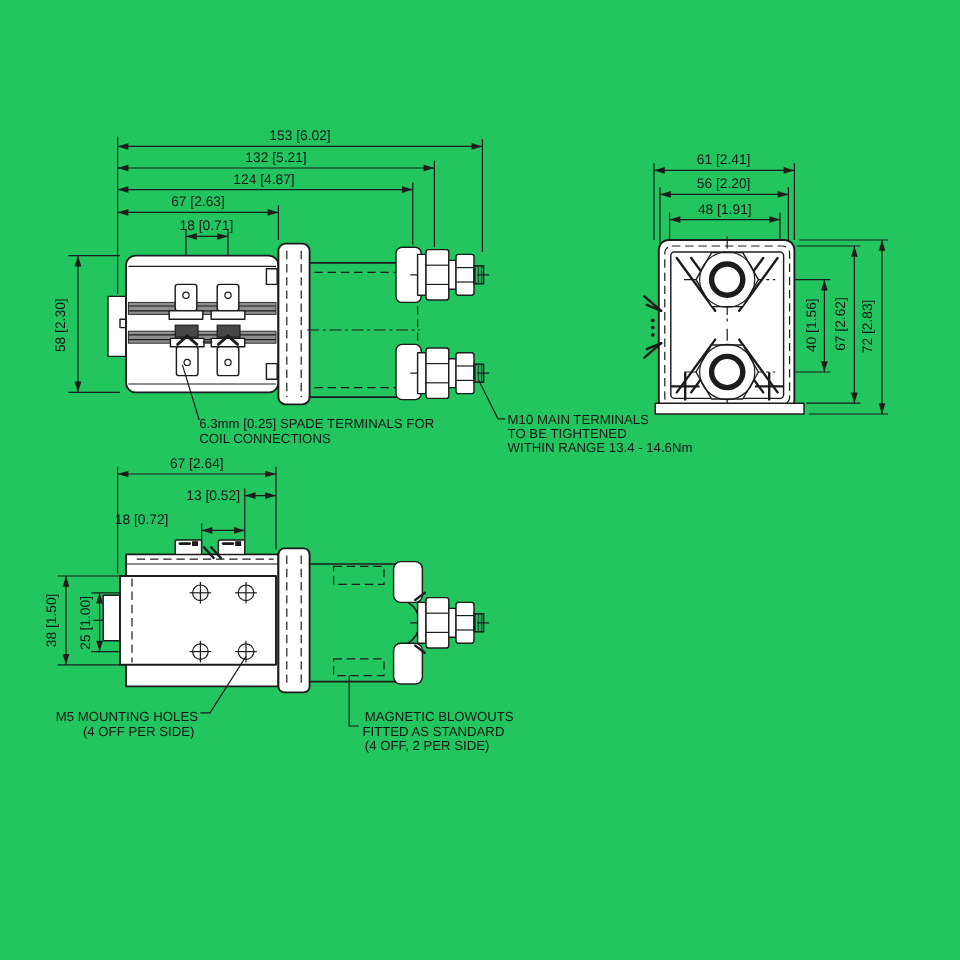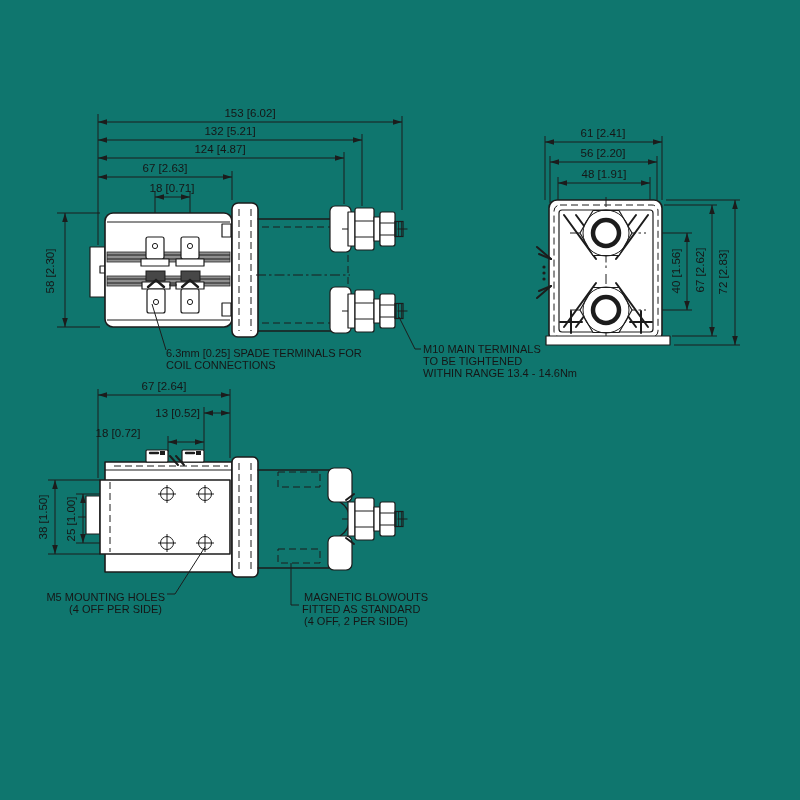--- a/index.html
+++ b/index.html
@@ -1,16 +1,16 @@
 <!DOCTYPE html>
 <html><head>
 <meta charset="utf-8">
 <style>
   html,body{margin:0;padding:0;background:#fff;}
-  .page{position:relative;width:800px;height:800px;background:#0f766e;overflow:hidden;}
+  .page{position:relative;width:800px;height:800px;background:#22c55e;overflow:hidden;}
   svg text{font-family:"Liberation Sans","DejaVu Sans",sans-serif;font-size:11.5px;fill:#161616;}
   svg text.note{font-size:11px;}
   
   .s {stroke:#1c1c1c;stroke-width:1.6;fill:#fff;stroke-linejoin:round;}
   .s2{stroke:#1c1c1c;stroke-width:1.2;fill:#fff;stroke-linejoin:round;}
   .l {stroke:#1c1c1c;stroke-width:1.4;fill:none;stroke-linecap:round;}
   .lt{stroke:#1c1c1c;stroke-width:1;fill:none;}
   .dim{stroke:#1c1c1c;stroke-width:1;fill:none;}
   .dash{stroke-dasharray:7 4;}
   .cl{stroke-dasharray:10 3 2.5 3;stroke-width:1;}

